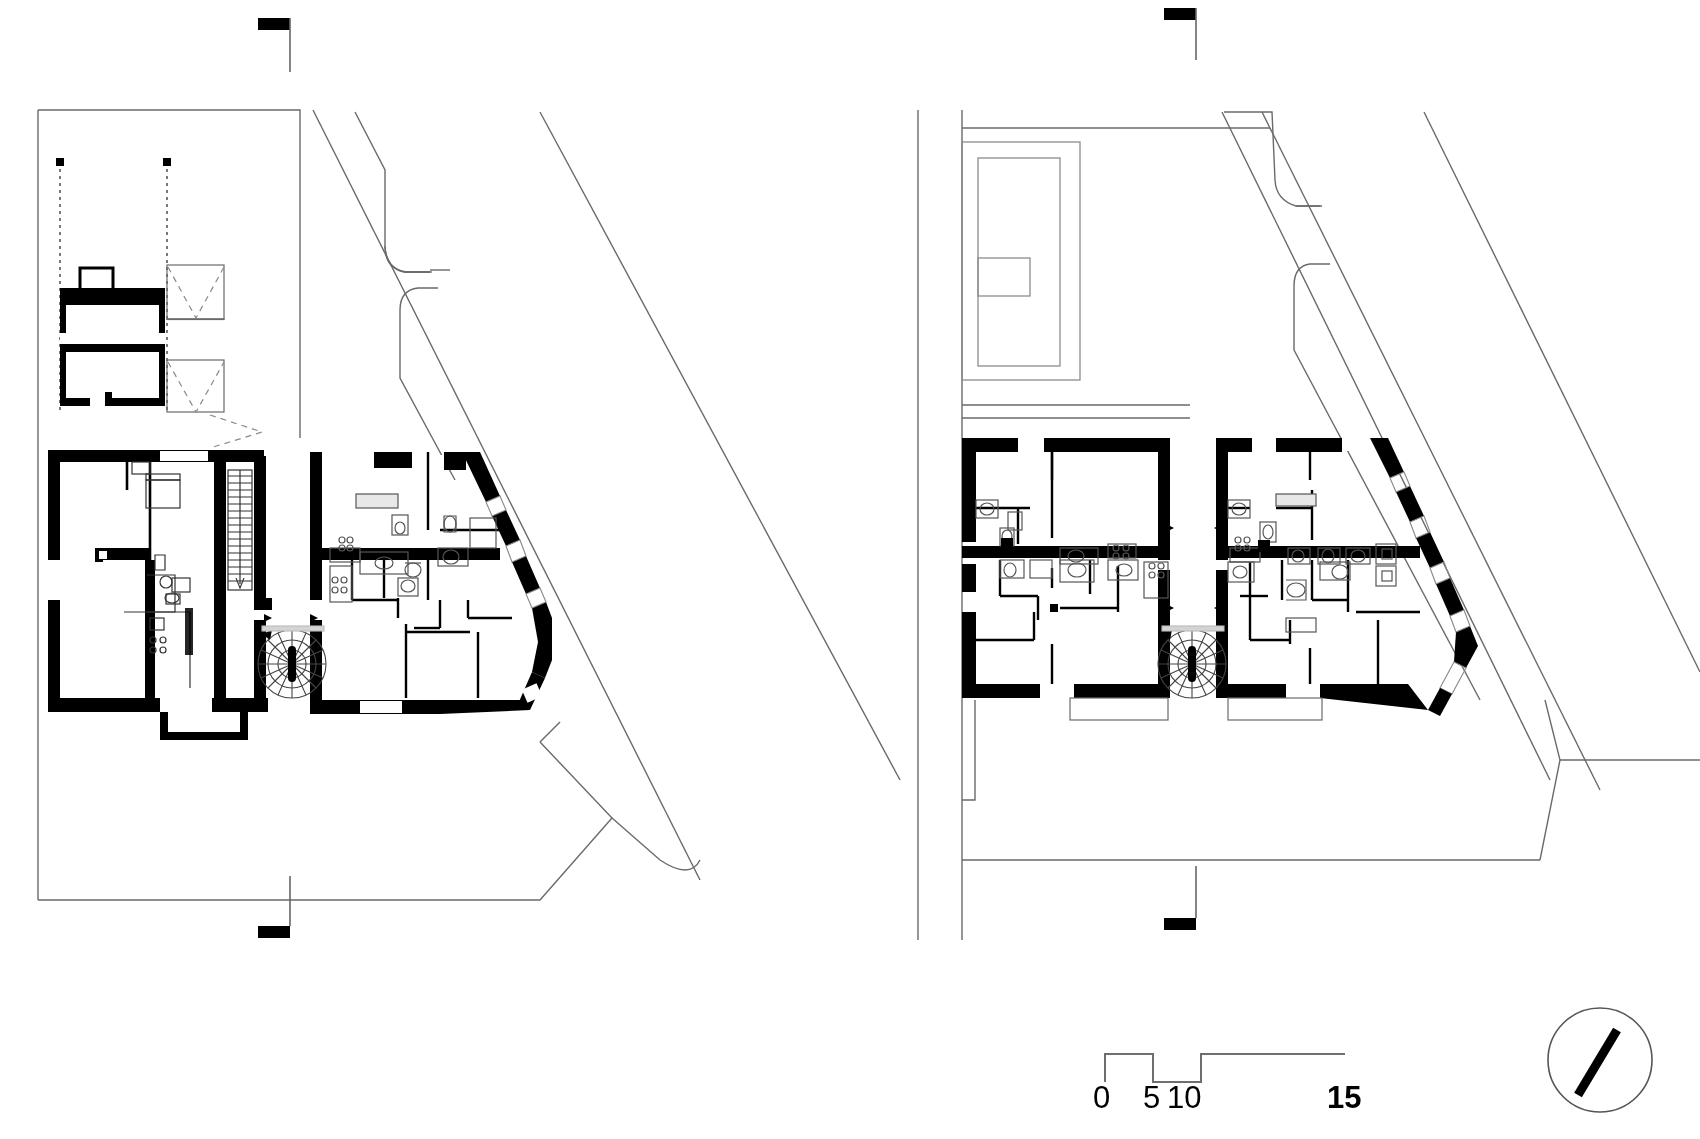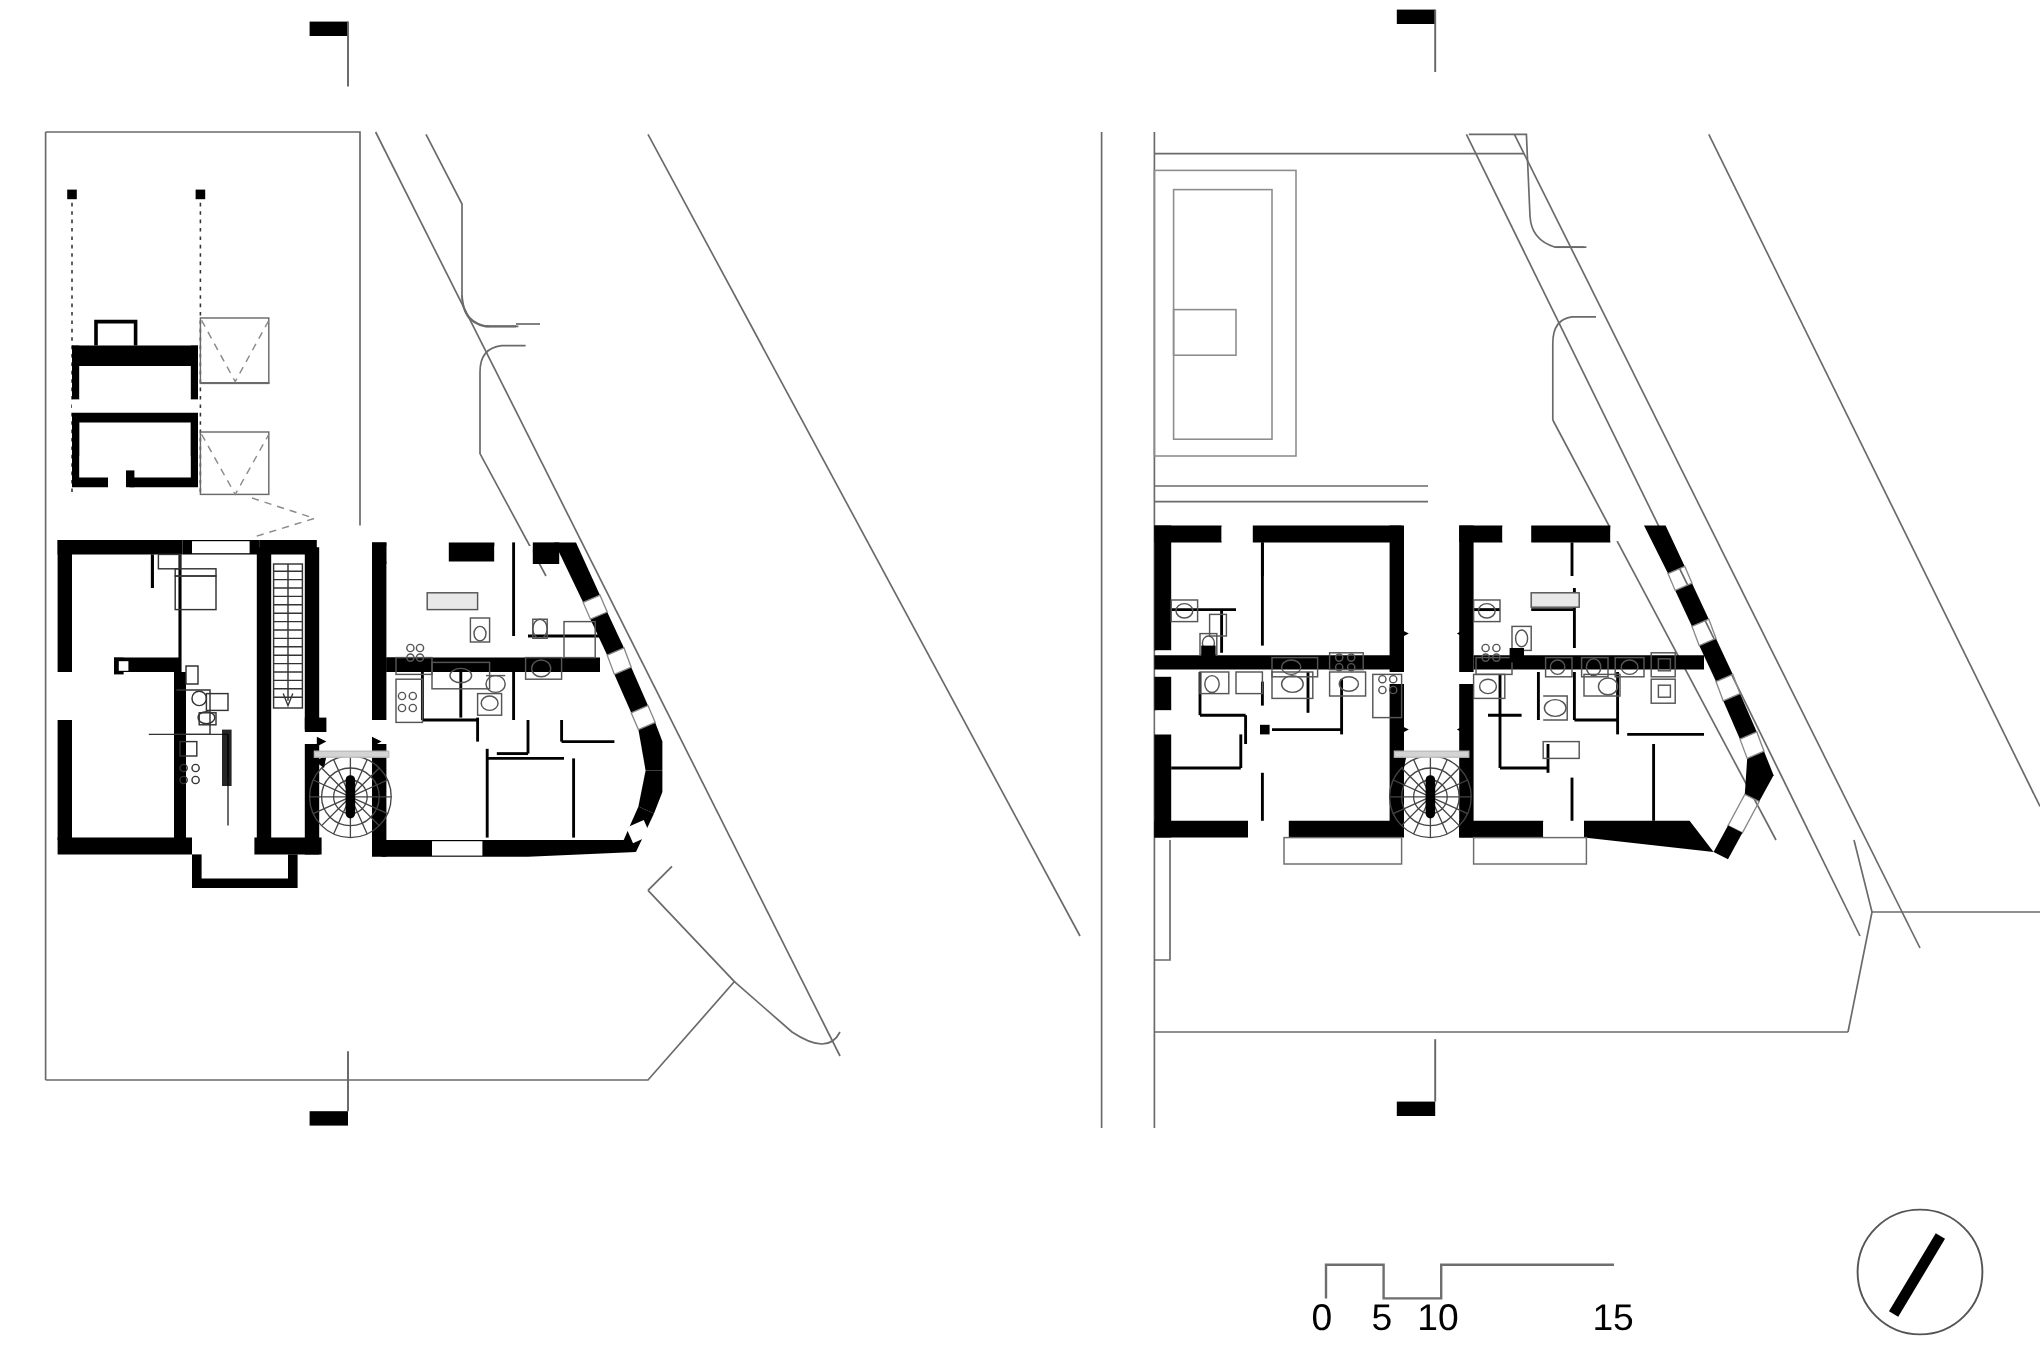--- a/index.html
+++ b/index.html
@@ -22,22 +22,22 @@
   }
   .scale-labels span {
     position:absolute;
     font-family:"Liberation Sans", sans-serif;
     font-size:31px;
     color:#000;
     line-height:1;
   }
   .sl0 { left:-2px; }
   .sl5 { left:48px; }
-  .sl10 { left:86px; }
-  .sl15 { left:232px; }
+  .sl10 { left:72px; }
+  .sl15 { left:232px;font-weight:bold; }
 </style>
 </head>
 <body>
 
 <div id="sheet">
 
   <svg class="layer" viewBox="0 0 1700 1139">
 
     <g>
 

